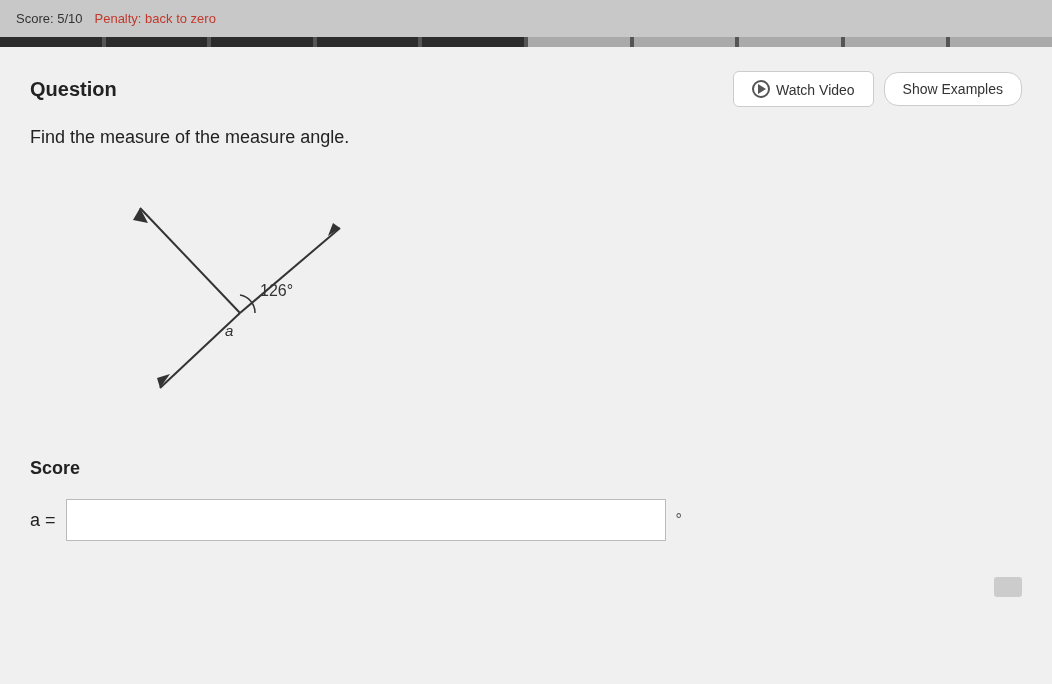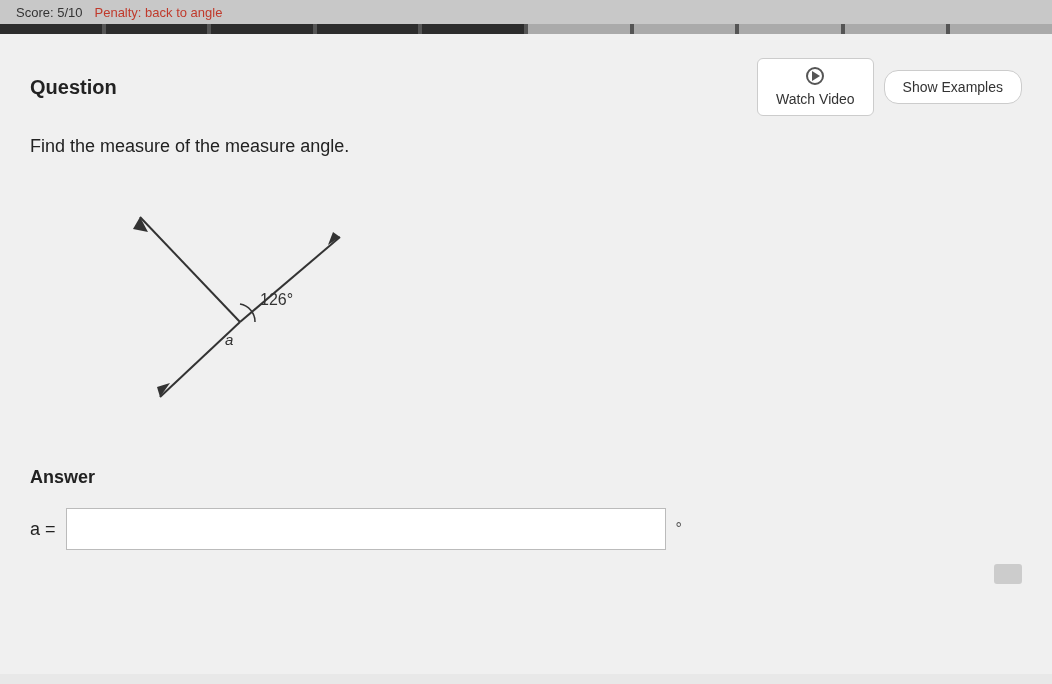--- a/index.html
+++ b/index.html
@@ -6,21 +6,21 @@
     body {
       font-family: Arial, sans-serif;
       background: #e8e8e8;
       width: 1052px;
       min-height: 684px;
       overflow: hidden;
     }
 
     .top-bar {
       background: #c8c8c8;
-      height: 24px;
+      height: 37px;
       display: flex;
       align-items: center;
       padding: 0 16px;
       gap: 12px;
     }
 
     .score-text {
       font-size: 13px;
       color: #333;
     }
@@ -80,24 +80,23 @@
     }
 
     .watch-video-btn {
       background: white;
       border: 1.5px solid #ccc;
       border-radius: 6px;
       padding: 8px 18px;
       font-size: 14px;
       cursor: pointer;
       display: flex;
-      align-items: center;
+      align-items: flex-end;
       gap: 6px;
       color: #333;
-      flex-direction: column;
     }
 
     .play-icon {
       width: 18px;
       height: 18px;
       border: 2px solid #555;
       border-radius: 50%;
       display: flex;
       align-items: center;
       justify-content: center;
@@ -198,21 +197,21 @@
     svg.angle-diagram {
       width: 340px;
       height: 240px;
     }
   </style>
 </head>
 <body>
 
 <div class="top-bar">
   <span class="score-text">Score: 5/10</span>
-  <span class="penalty-text">Penalty: back to angle</span>
+  <span class="penalty-text">Penalty: back to zero</span>
 </div>
 
 <div class="progress-bar-container" id="progress-bar">
     <div class="progress-segment filled"></div>
     <div class="progress-segment filled"></div>
     <div class="progress-segment filled"></div>
     <div class="progress-segment filled"></div>
     <div class="progress-segment filled"></div>
     <div class="progress-segment empty"></div>
     <div class="progress-segment empty"></div>
@@ -256,21 +255,21 @@
       <polygon points="310,50 298,58 303,45" fill="#333"></polygon>
 
       <text x="230" y="118" font-size="16" fill="#333" font-family="Arial">126°</text>
 
       <text x="195" y="158" font-size="15" fill="#333" font-family="Arial" font-style="italic">a</text>
 
       <path d="M 225,135 A 18,18 0 0,0 210,117" stroke="#333" stroke-width="1.5" fill="none"></path>
     </svg>
   </div>
 
-  <div class="answer-label">Answer</div>
+  <div class="answer-label">Score</div>
 
   <div class="answer-row">
     <span class="equals-label">a =</span>
     <input class="answer-input" type="text" style="">
     <span class="degree-symbol">°</span>
   </div>
 
   <div class="corner-badge"></div>
 </div>
 

